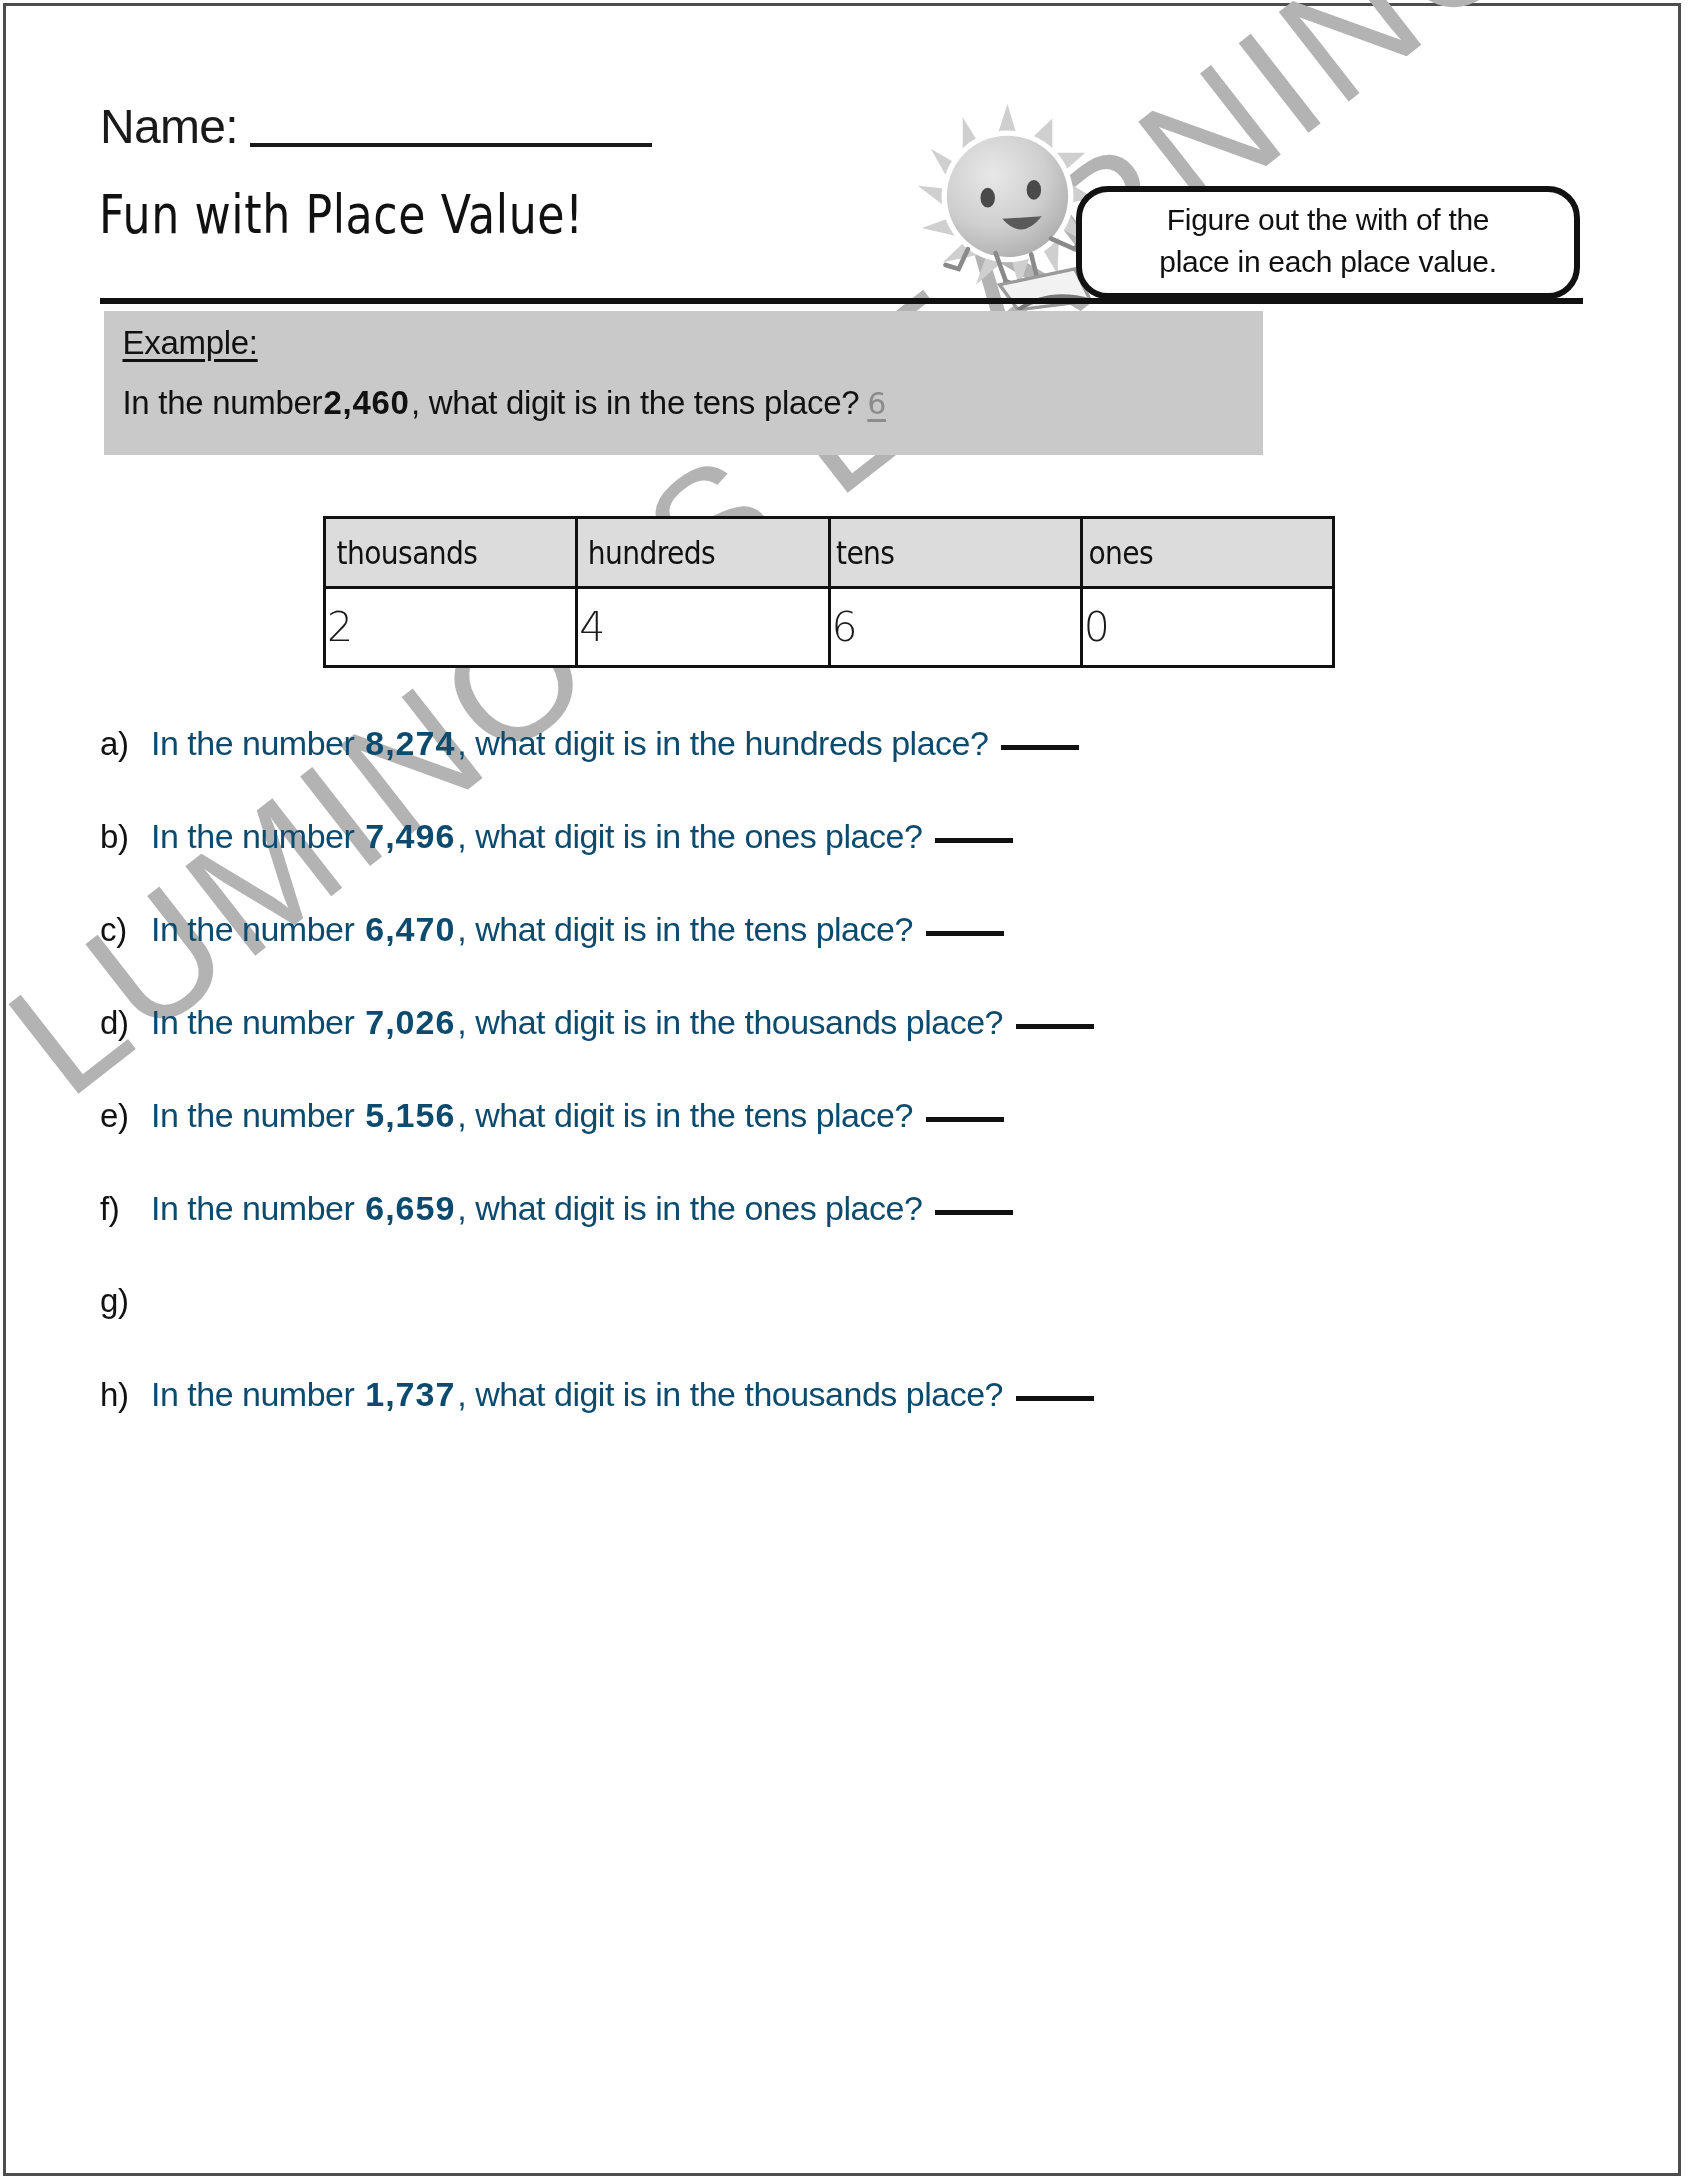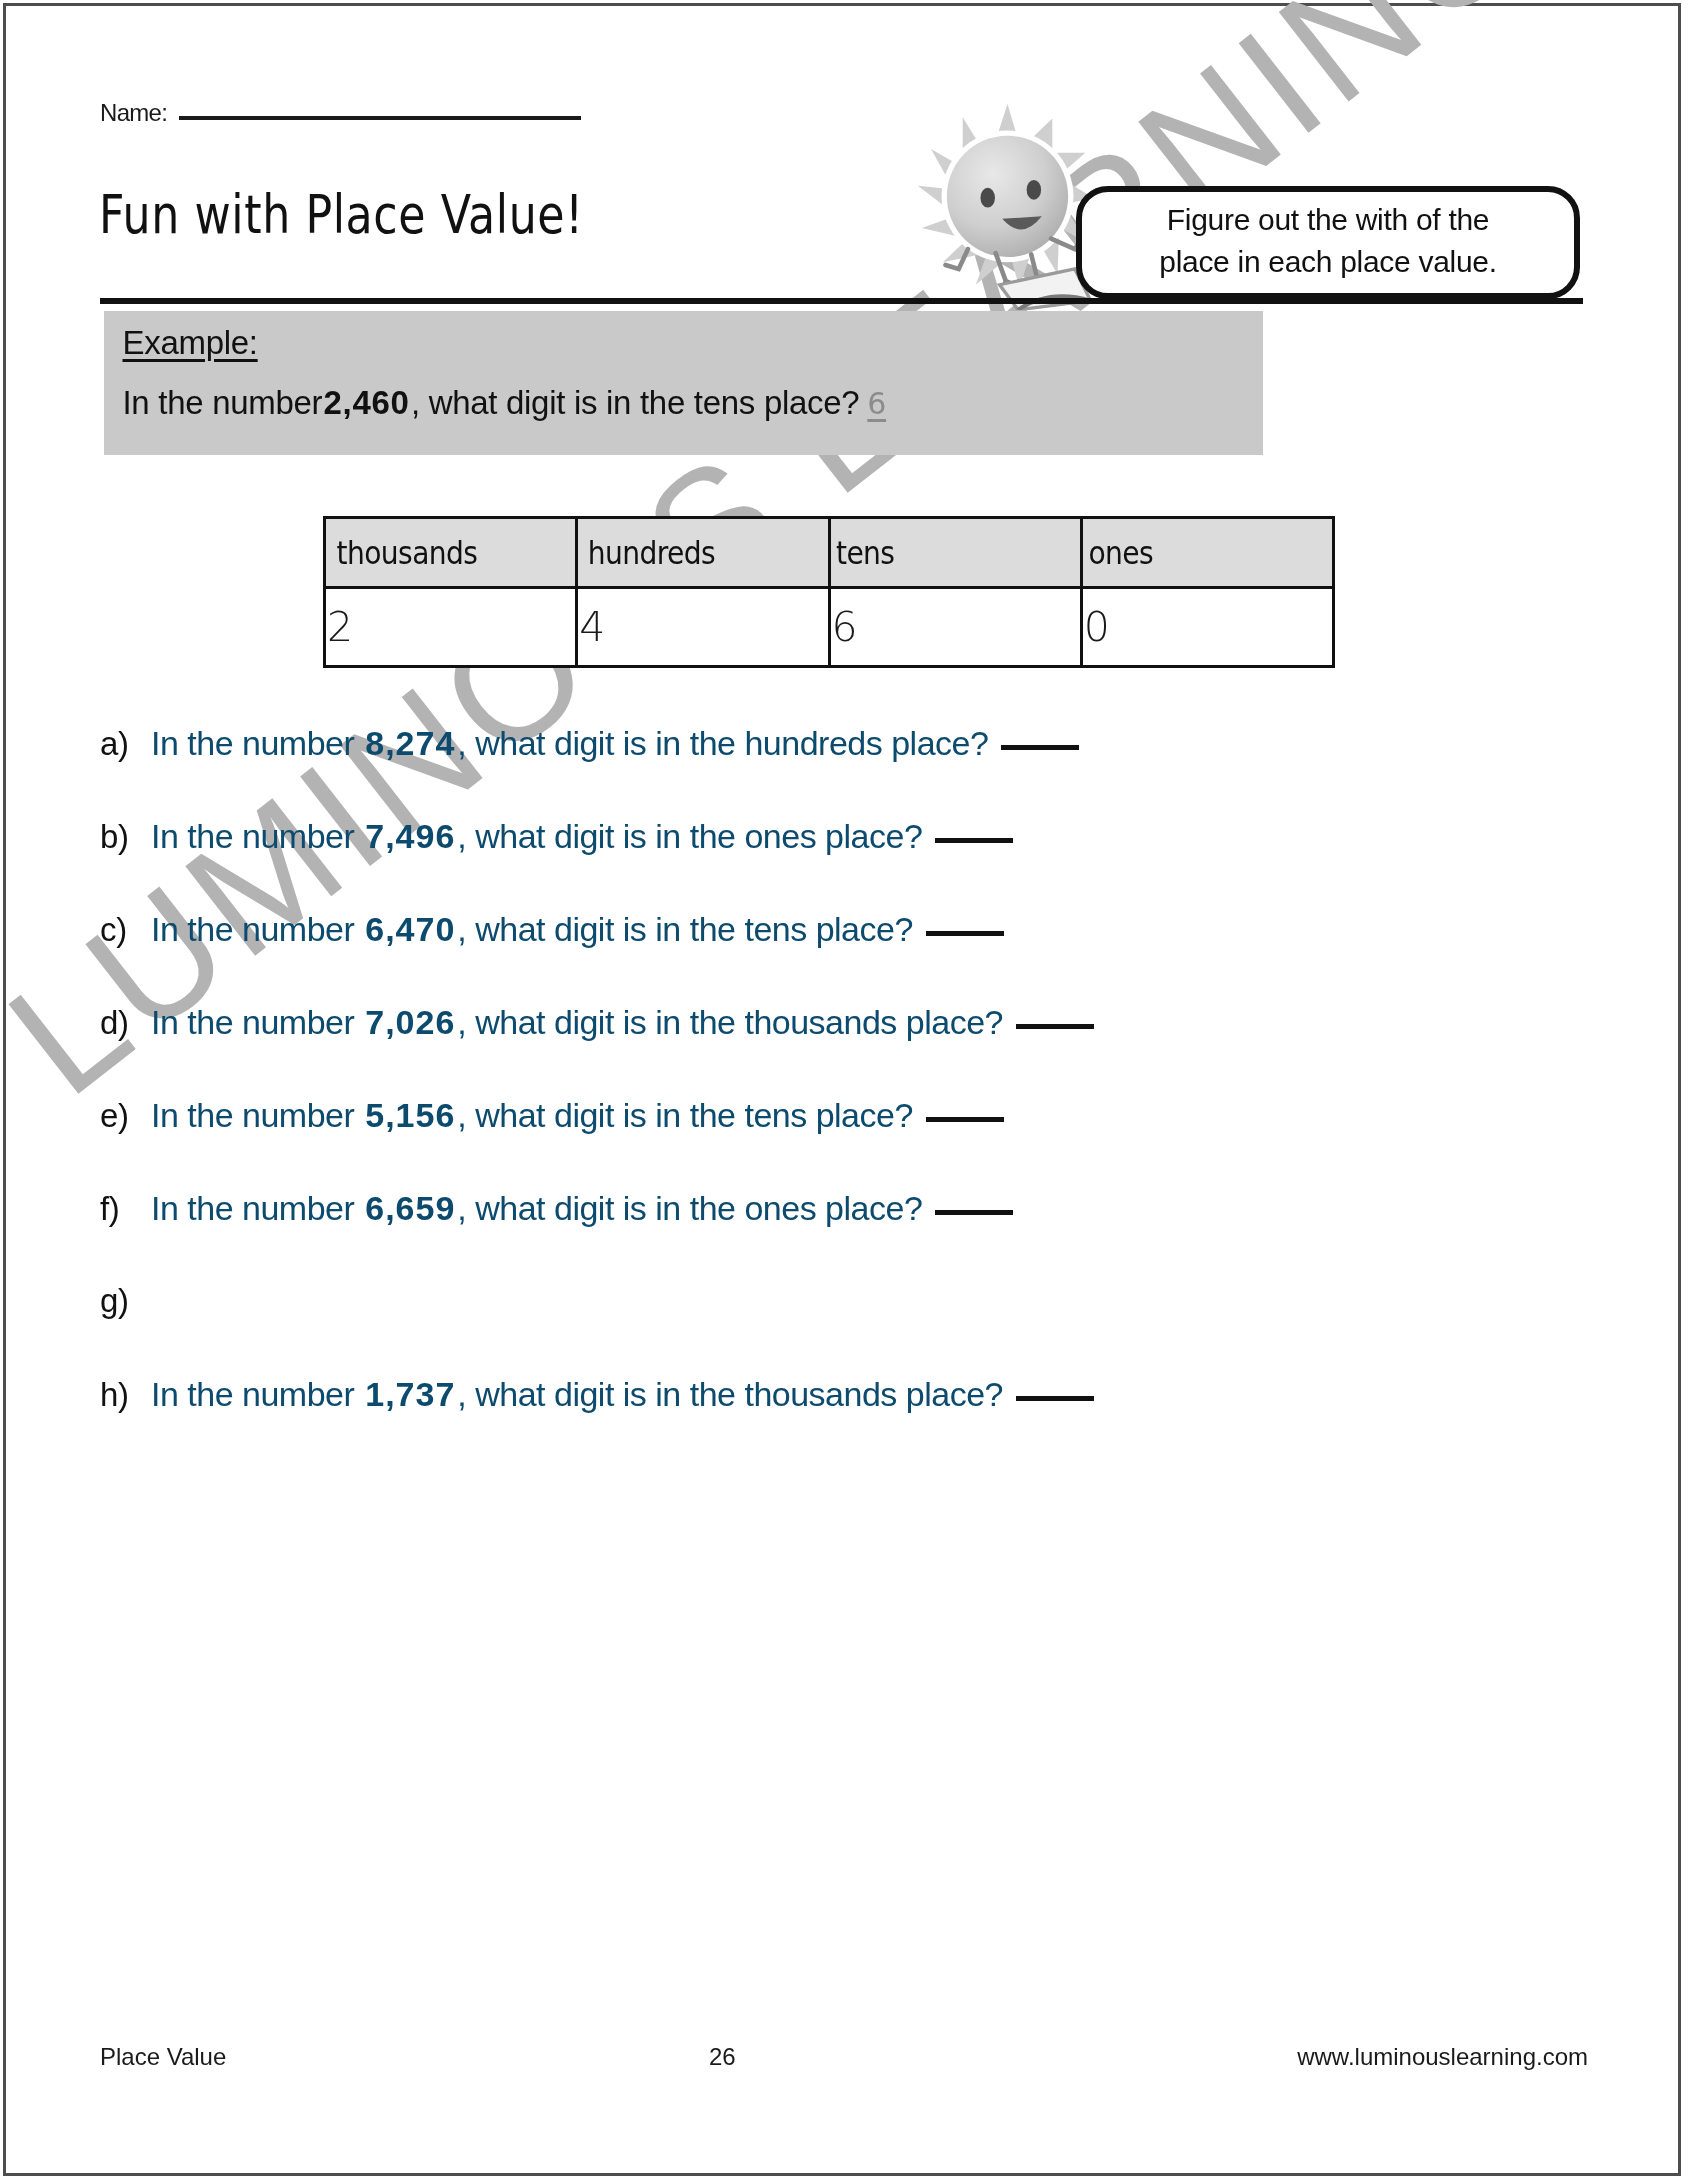--- a/index.html
+++ b/index.html
@@ -52,21 +52,21 @@
 
   
   #name-row {
     position: absolute;
     left: 100px; top: 99px;
     display: flex;
     align-items: flex-end;
     gap: 12px;
   }
   #name-label {
-    font-size: 24px;
+    font-size: 48px;
     color: #1a1a1a;
     font-family: "Liberation Sans", sans-serif;
     letter-spacing: -0.7px;
   }
   #name-blank {
     width: 402px;
     height: 4px;
     background: #1a1a1a;
     margin-bottom: 6.6px;
   }
@@ -375,20 +375,15 @@
     </div>
     <div class="question-row">
       <span class="q-letter">g)</span>
     </div>
     <div class="question-row">
       <span class="q-letter">h)</span>
       <span class="q-text"><span>In the number </span><span class="num">1,737</span><span>, what digit is in the thousands place?</span><span class="q-blank"></span></span>
     </div>
   </div>
 
-  <div id="footer">
-    <span id="footer-subject">Place Value</span>
-    <span id="footer-page">26</span>
-    <span id="footer-url">www.luminouslearning.com</span>
-  </div>
 
 </div>
 
 
 </body></html>

